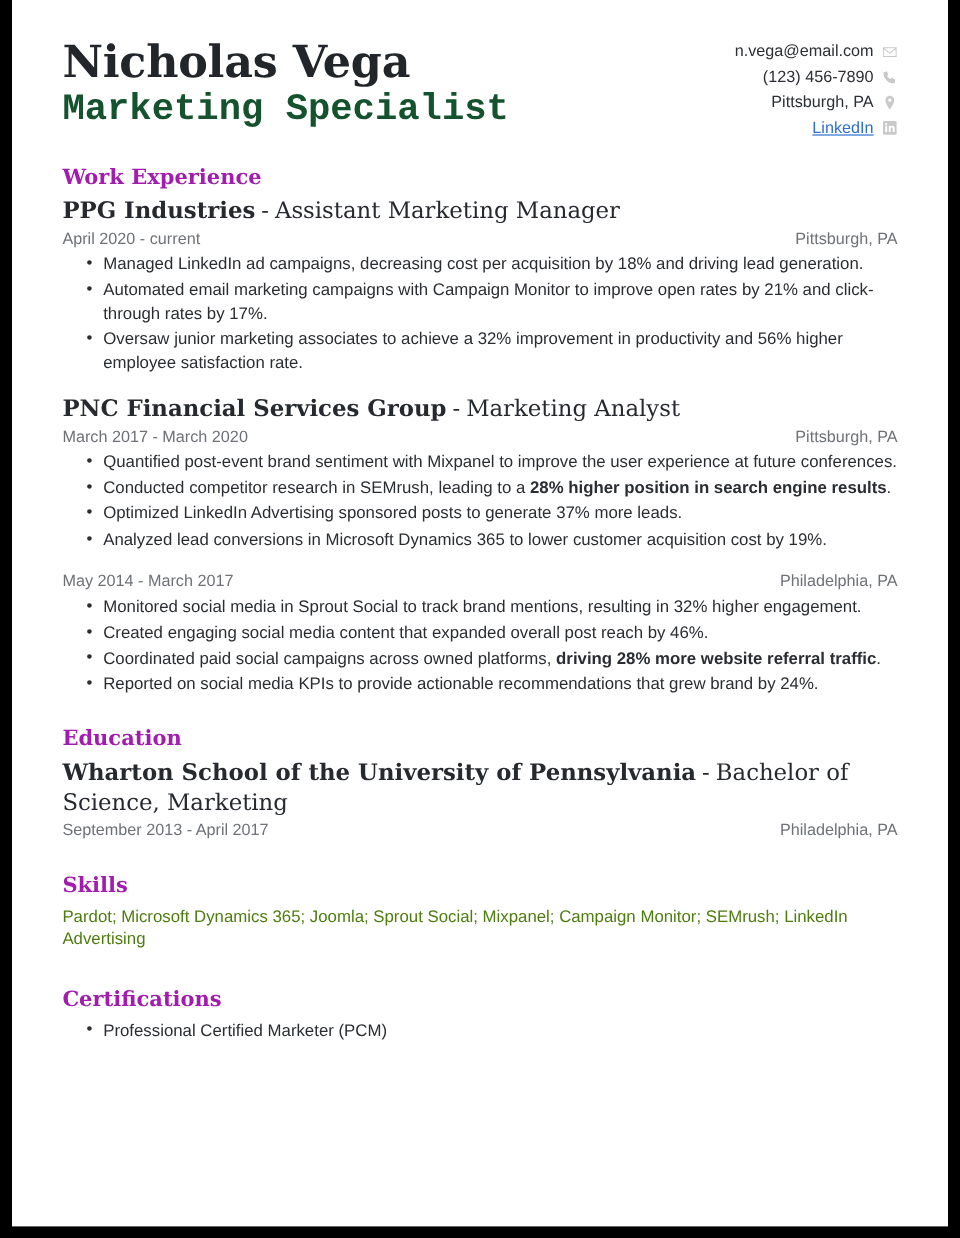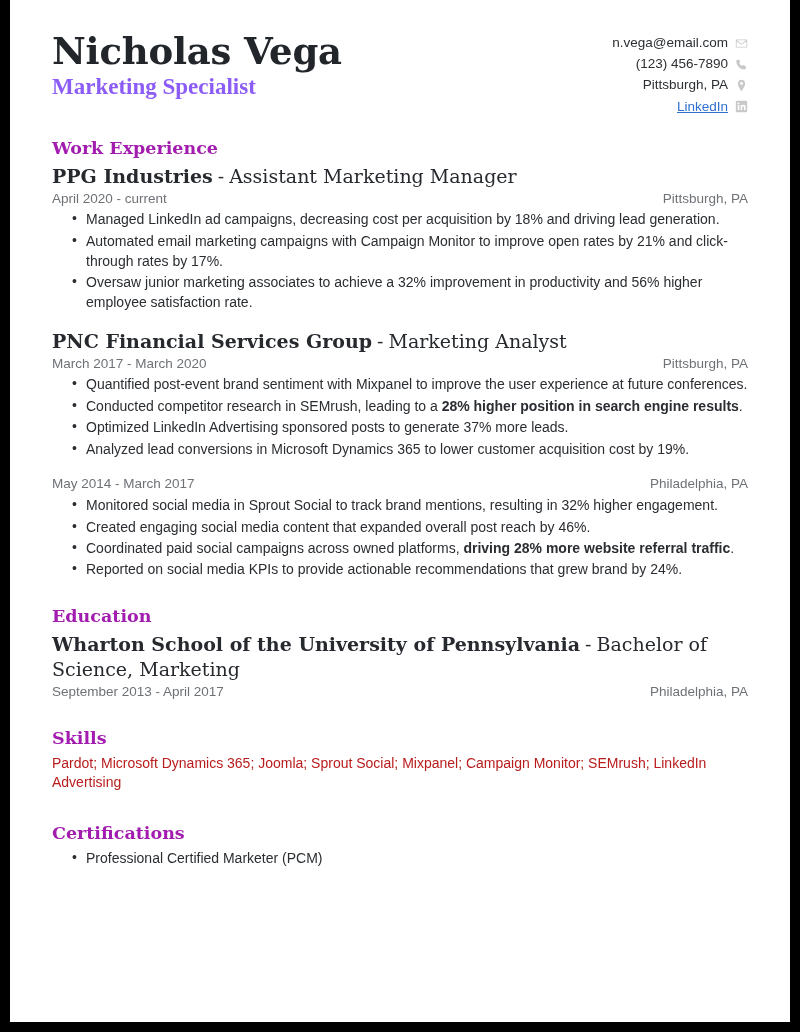--- a/index.html
+++ b/index.html
@@ -35,24 +35,24 @@
   .name {
     font-family: "DejaVu Serif", "Liberation Serif", serif;
     font-size: 37px;
     font-weight: 700;
     color: #22262b;
     line-height: 1.06;
     letter-spacing: -0.2px;
     white-space: nowrap;
   }
   .job-title {
-    font-family: Liberation Serif, serif;
-    font-size: 23px;
+    font-family: Liberation Mono, monospace;
+    font-size: 31px;
     font-weight: 700;
-    color: #8b5cf6;
+    color: #14532d;
     line-height: 1.25;
     margin-top: 2px;
     white-space: nowrap;
   }
   .contact {
     margin-top: 4px;
     display: flex;
     flex-direction: column;
     align-items: flex-end;
     gap: 3px;
@@ -140,21 +140,21 @@
     position: absolute;
     left: -14px;
     top: -1px;
     font-size: 14px;
     color: #2a2d31;
   }
   ul.bullets li b { font-weight: 700; }
 
   .plain-text {
     font-size: 14px;
-    color: #b91c1c;
+    color: #4d7c0f;
     line-height: 1.42;
     margin-top: 2px;
   }
 
   .section.skills { margin-top: 26px; }
   .section.certs { margin-top: 30px; }
   .section.education { margin-top: 26px; }
 </style>
 </head>
 <body>

